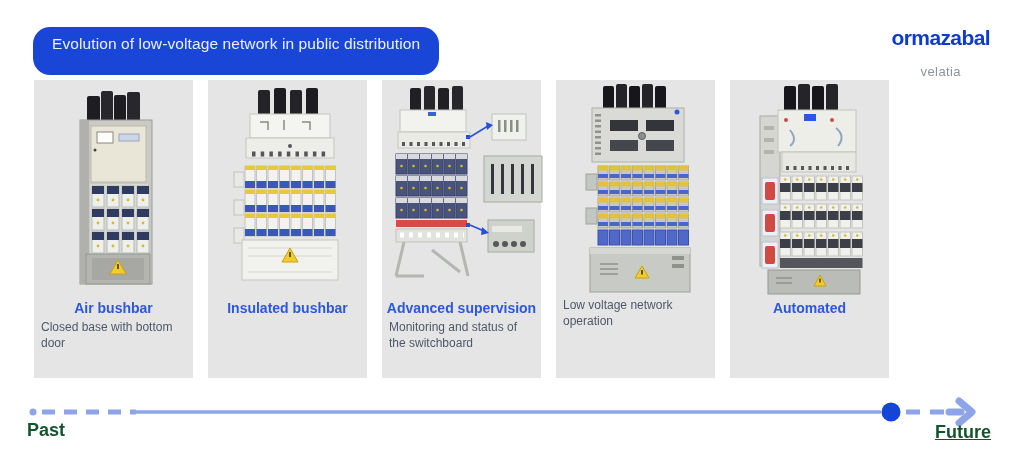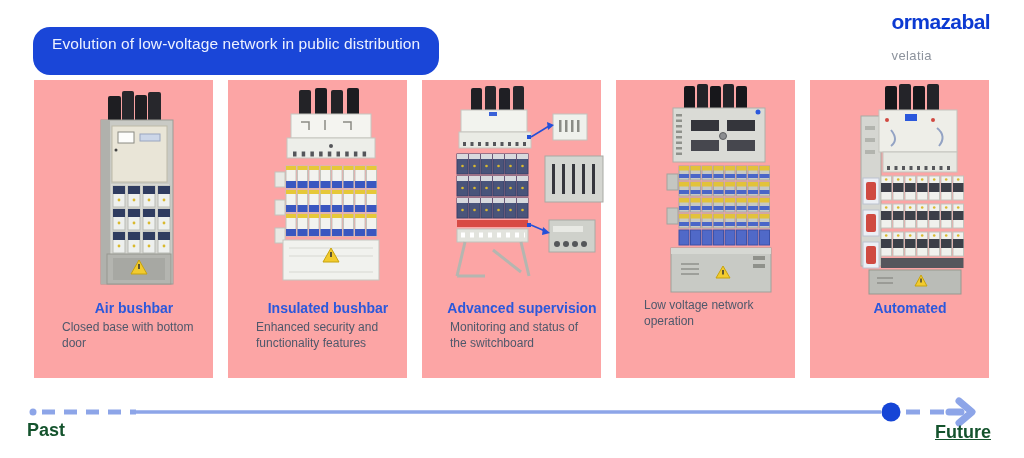--- a/index.html
+++ b/index.html
@@ -5,26 +5,26 @@
   * { margin:0; padding:0; box-sizing:border-box; }
   body { background:#ffffff; font-family:"Liberation Sans", sans-serif; }
   .stage { position:relative; width:1024px; height:458px; background:#ffffff; overflow:hidden; }
 
   .title-pill{
     position:absolute; left:33px; top:27px; height:48px; line-height:34px;
     padding:0 19px; border-radius:17px; background:#1a46d8; color:#edf1ff;
     font-size:15.5px; letter-spacing:.1px; white-space:nowrap;
   }
 
-  .logo{ position:absolute; right:34px; top:11px; text-align:left; line-height:1; }
+  .logo{ position:absolute; right:34px; top:27px; text-align:center; line-height:1; }
   .logo-brand{ font-size:21px; font-weight:bold; color:#0c3ad2; letter-spacing:-.6px; }
   .logo-sub{ font-size:13px; color:#8d939d; margin-top:17px; letter-spacing:.4px; }
 
   .cards{ position:absolute; left:34px; top:80px; display:flex; gap:15px; }
-  .card{ width:179px; height:298px; background:#fca5a5; display:flex; flex-direction:column; align-items:center;padding-left:21px; }
+  .card{ width:159px; height:298px; background:#e5e5e5; display:flex; flex-direction:column; align-items:center; }
   .card-img{ width:179px; height:218px; display:block; }
   .card-title{ font-size:14px; font-weight:bold; color:#2b58dc; text-align:center; margin:2px 0 4px; white-space:nowrap; }
   .card-desc{ font-size:12px; color:#4e586b; text-align:left; line-height:1.32; padding:0 7px; }
 
   .timeline-svg{ position:absolute; left:0; top:396px; }
   .tl-label{ position:absolute; font-size:18px; font-weight:bold; color:#14532d; }
   .tl-past{ left:27px; top:420px; }
   .tl-future{ right:33px; top:422px;text-decoration:underline; }
 </style>
 </head>
@@ -136,21 +136,20 @@
         <rect x="44" y="160" width="96" height="40" fill="#f1f2ee" stroke="#c6c6bf"></rect>
         <line x1="50" y1="168" x2="134" y2="168" stroke="#d7d8d2" stroke-width="1"></line>
         <line x1="50" y1="176" x2="134" y2="176" stroke="#d7d8d2" stroke-width="1"></line>
         <line x1="50" y1="192" x2="134" y2="192" stroke="#d7d8d2" stroke-width="1"></line>
         <g>
           <polygon points="92,168 100,182 84,182" fill="#f2cb2e" stroke="#c7a30e"></polygon>
           <rect x="91.2" y="172" width="1.6" height="5" fill="#3a3a32"></rect>
         </g>
       </svg>
       <div class="card-title">Insulated bushbar</div>
-      <div class="card-desc">Enhanced security and functionality features</div>
     </div>
 
     <div class="card">
       <svg class="card-img" viewBox="0 0 179 218">
         <defs>
           <g id="fuse-c">
             <rect width="11" height="20" fill="#49547a" stroke="#39406a"></rect>
             <rect width="11" height="5" fill="#d8dade"></rect>
             <circle cx="5.5" cy="12" r="1.3" fill="#d9b92e"></circle>
           </g>

